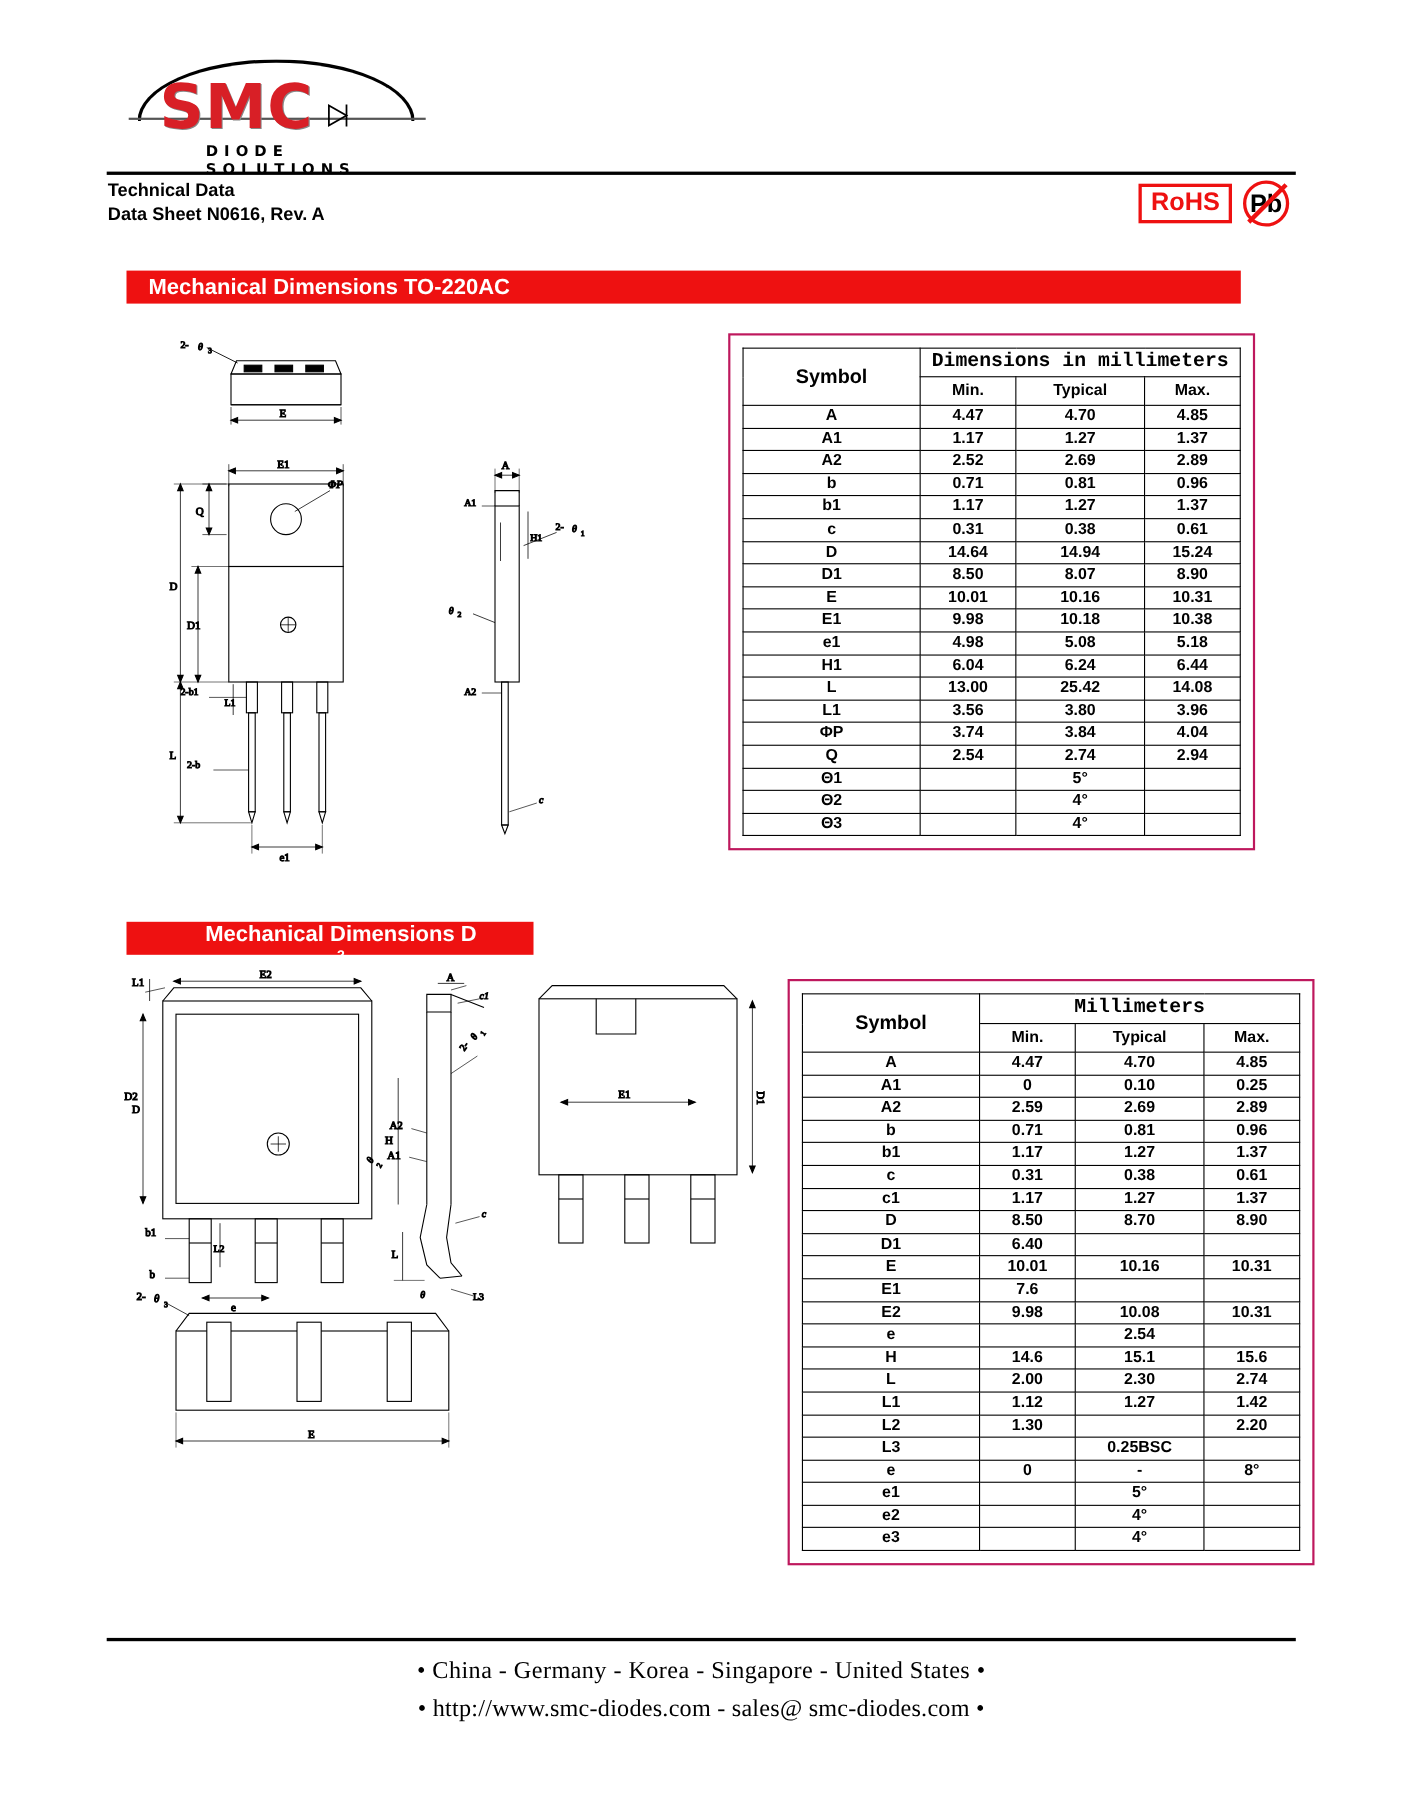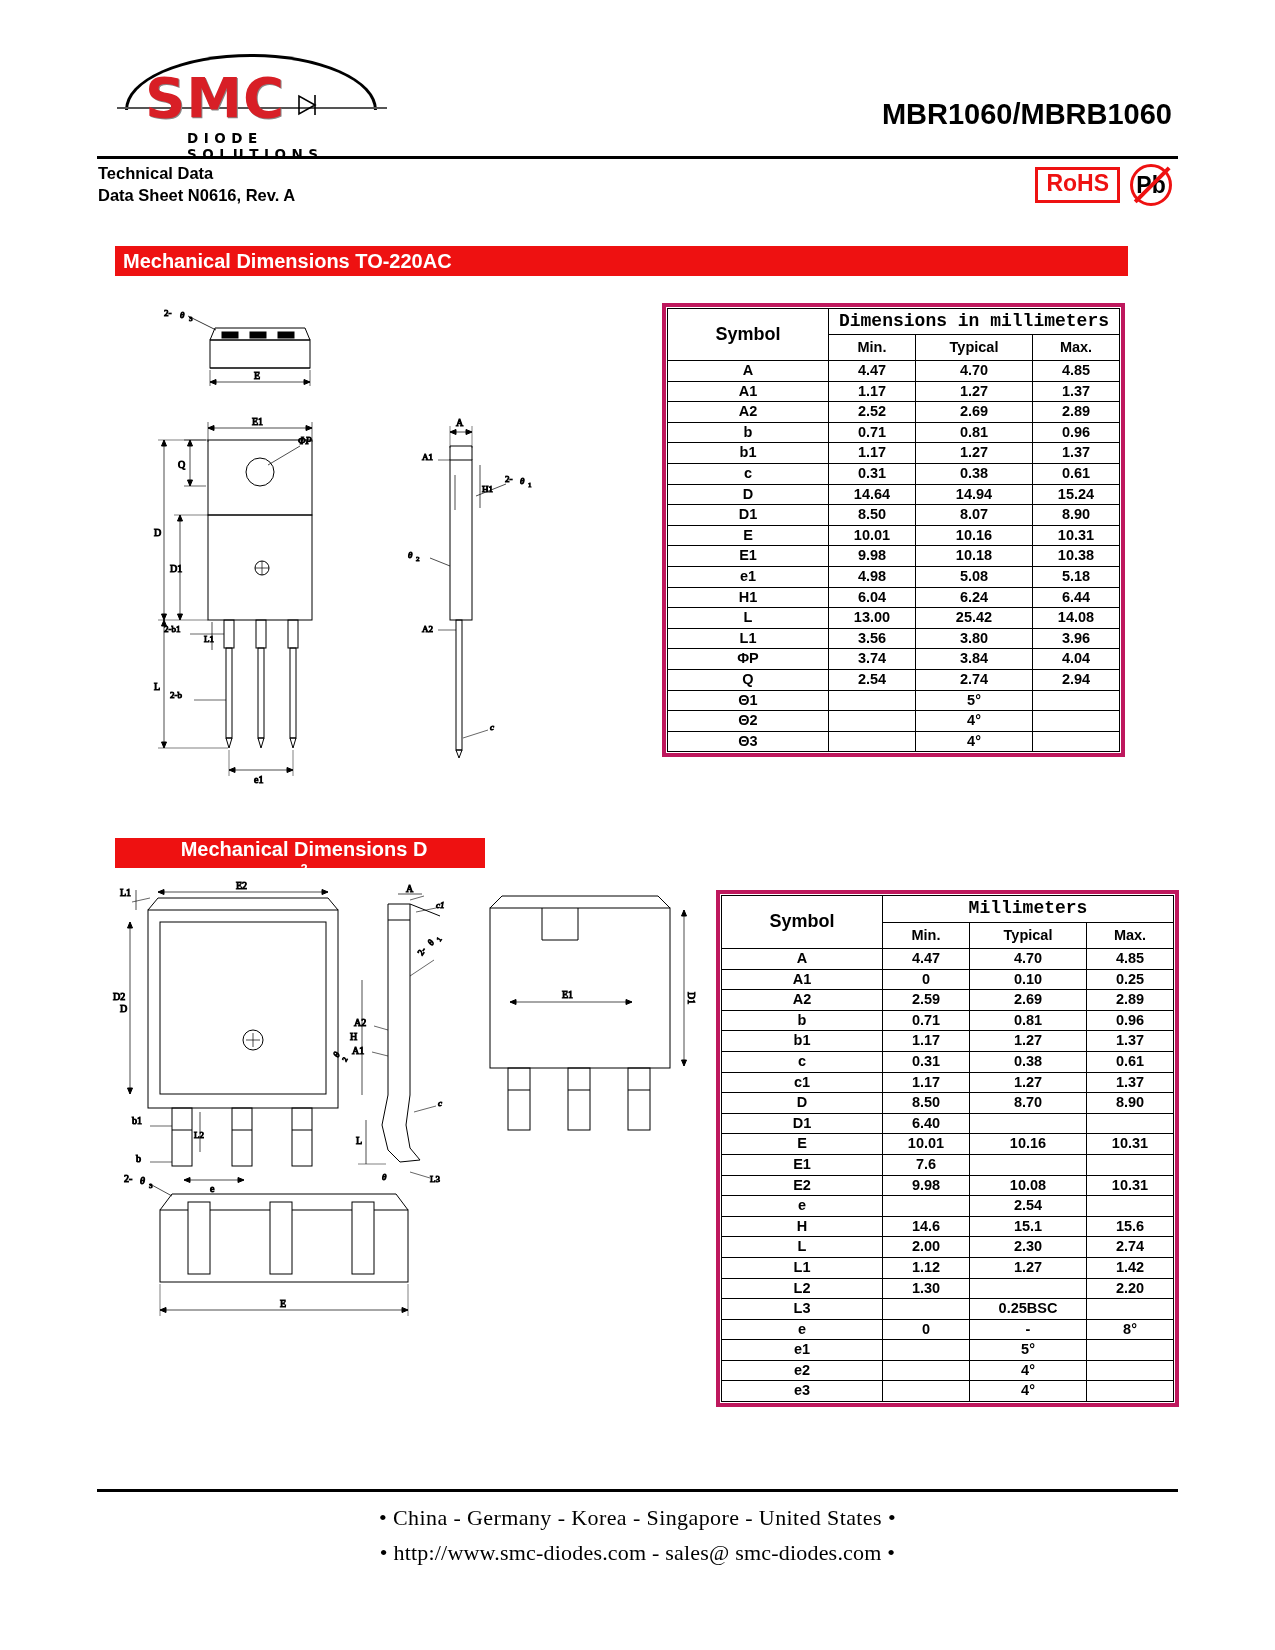--- a/index.html
+++ b/index.html
@@ -160,21 +160,21 @@
   
   .section-bar {
     position: absolute;
     height: 30px;
     background: #ee1111;
     color: #ffffff;
     font-size: 20px;
     font-weight: bold;
     display: flex;
     align-items: center;
-    padding-left: 8px;
+    padding-left: 20px;
     box-sizing: border-box;
   }
   .section-bar sup { font-size: 0.64em; vertical-align: super; }
 
   
   .dimtable {
     position: absolute;
     border-collapse: collapse;
     font-size: 14.5px;
     font-weight: bold;
@@ -184,22 +184,22 @@
   .dimtable td, .dimtable th {
     border: 1px solid #000;
     padding: 0;
     height: 19.6px;
     line-height: 19.6px;
     font-weight: bold;
     text-align: center;
   }
   .tbl-wrap {
     position: absolute;
-    border: 4px solid #be185d;
-    padding: 1px;
+    border: 2px solid #be185d;
+    padding: 11px;
     background: #fff;
     box-sizing: content-box;
   }
   .hdr-sym { width: 160px; font-size: 18px; }
   .hdr-span { font-size: 18px; font-family: Liberation Mono, monospace; }
   .col-min { width: 86px; }
   .col-typ { width: 116px; }
   .col-max { width: 86px; }
   .hrow { height: 26px; line-height: 26px; }
 
@@ -243,21 +243,20 @@
       <div class="logo-arc"></div>
       <div class="logo-line"></div>
       <div class="logo-smc">SMC</div>
       <svg class="logo-diode-sym" viewBox="0 0 30 30">
         <polygon points="8,6 8,24 24,15" fill="none" stroke="#000" stroke-width="1.6"></polygon>
         <line x1="24" y1="5" x2="24" y2="25" stroke="#000" stroke-width="1.6"></line>
       </svg>
       <div class="logo-diode">DIODE SOLUTIONS</div>
     </div>
 
-    <div class="part-title">MBR1060/MBRB1060</div>
 
     <div class="hrule-top"></div>
 
     <div class="tech-data">
       <div>Technical Data</div>
       <div>Data Sheet N0616, Rev. A</div>
     </div>
 
     <div class="rohs-block">
       <div class="rohs-box">RoHS</div>

